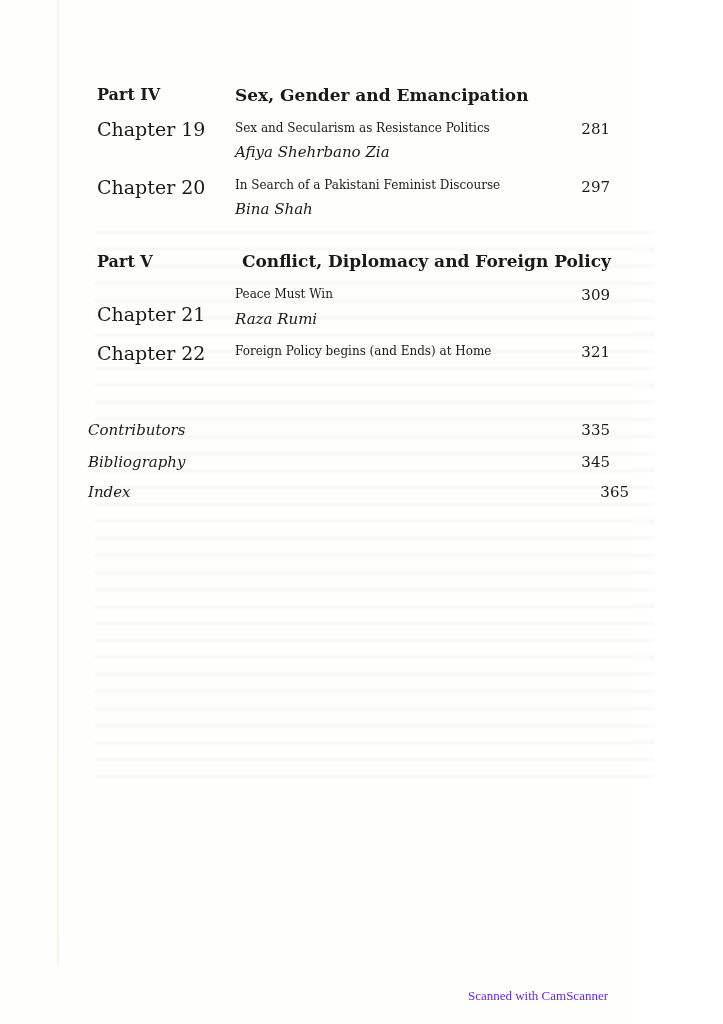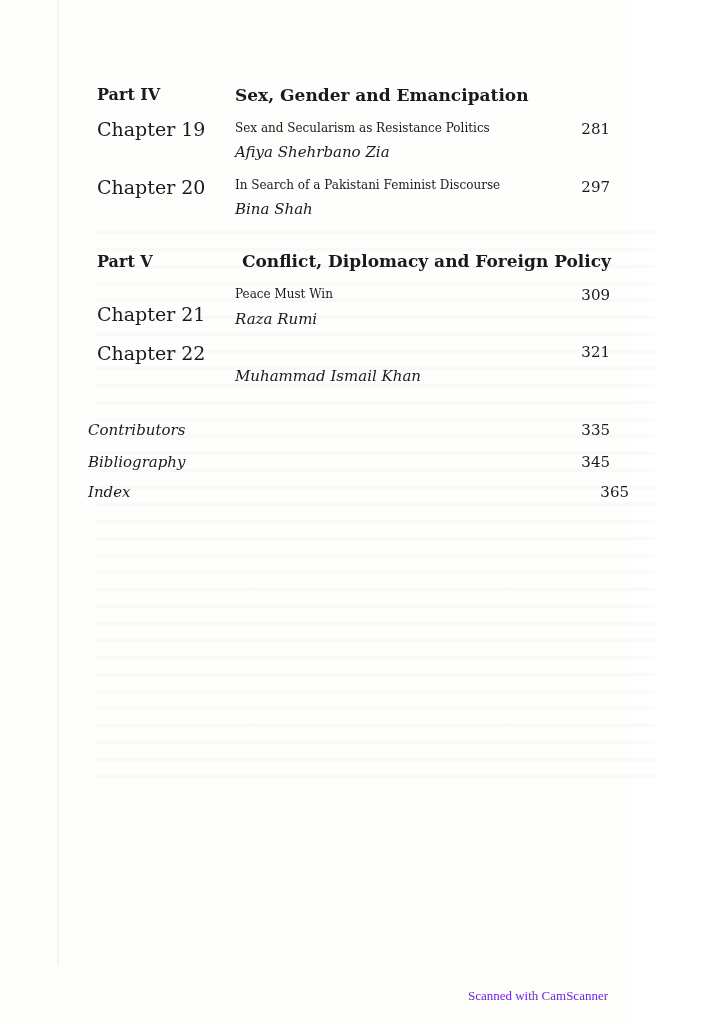--- a/index.html
+++ b/index.html
@@ -59,22 +59,22 @@
 
   <div class="row part-label" style="left:97px; top:252px;">Part V</div>
   <div class="row part-title" style="left:242px; top:251px;">Conflict, Diplomacy and Foreign Policy</div>
 
   <div class="row chapter-label" style="left:97px; top:286px;margin-top:18px;">Chapter 21</div>
   <div class="row chapter-title" style="left:235px; top:284px;">Peace Must Win</div>
   <div class="row page-num" style="left:570px; width:40px; top:285px;">309</div>
   <div class="row author" style="left:235px; top:309px;">Raza Rumi</div>
 
   <div class="row chapter-label" style="left:97px; top:343px;">Chapter 22</div>
+  <div class="row chapter-title" style="left:235px; top:341px;">Foreign Policy begins  (and Ends) at Home</div>
   <div class="row page-num" style="left:570px; width:40px; top:342px;">321</div>
-  <div class="row author" style="left:235px; top:366px;">Muhammad Ismail Khan</div>
 
   <div class="row matter-label" style="left:88px; top:420px;">Contributors</div>
   <div class="row page-num" style="left:570px; width:40px; top:420px;">335</div>
 
   <div class="row matter-label" style="left:88px; top:452px;">Bibliography</div>
   <div class="row page-num" style="left:570px; width:40px; top:452px;">345</div>
 
   <div class="row matter-label" style="left:88px; top:482px;">Index</div>
   <div class="row page-num" style="left:589px; width:40px; top:482px;">365</div>
 

